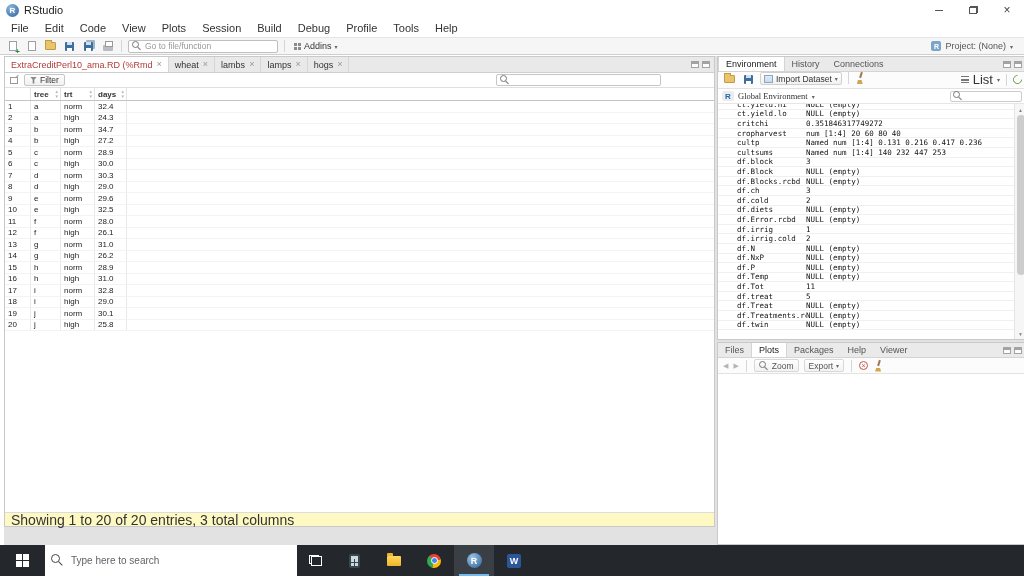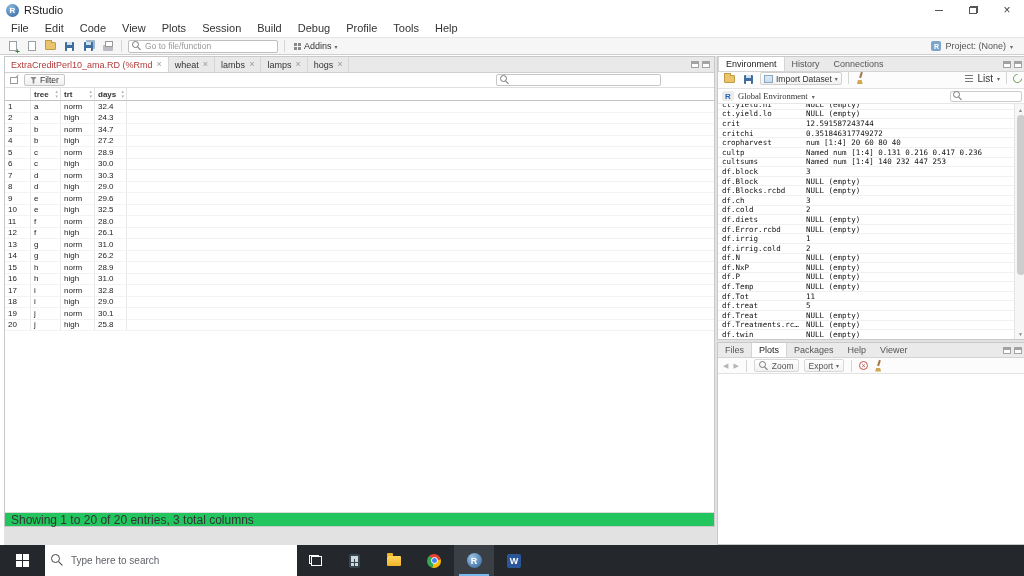--- a/index.html
+++ b/index.html
@@ -79,52 +79,52 @@
   .dt-header-row{display:flex;height:13px;border-bottom:1px solid #c4c4c4;font-size:8px;font-weight:bold;color:#333;}
   .dt-th{display:flex;align-items:center;padding:0 3px;border-right:1px solid #e3e3e3;position:relative;}
   .sort-arrows{position:absolute;right:1px;top:1px;display:flex;flex-direction:column;font-size:4.5px;line-height:5px;color:#b8b8b8;font-style:normal;}
   .sort-arrows i{font-style:normal;}
   .col0{width:26px;}
   .col1{width:30px;}
   .col2{width:34px;}
   .col3{width:32px;}
   .dt-row{display:flex;height:11.5px;font-size:8px;color:#222;border-bottom:1px solid #f3f3f3;}
   .dt-td{display:flex;align-items:center;padding:0 3px;border-right:1px solid #e9e9e9;overflow:hidden;white-space:nowrap;}
-  .dt-footer{height:14px;border-top:1px solid #dcdcdc;font-size:12px;color:#333;display:flex;align-items:center;padding:0 6px;background:#22c55e;flex:0 0 auto;}
+  .dt-footer{height:14px;border-top:1px solid #dcdcdc;font-size:14px;color:#333;display:flex;align-items:center;padding:0 6px;background:#fef9c3;flex:0 0 auto;}
 
   .pane-title{font-size:9px;color:#333;padding-left:6px;}
 
   
   .ptabbar{height:15px;background:#eaeaea;border-bottom:1px solid #d4d4d4;display:flex;align-items:stretch;font-size:9px;color:#555;flex:0 0 auto;}
   .ptabs{display:flex;align-items:stretch;}
   .ptab{padding:0 7px;display:flex;align-items:center;white-space:nowrap;}
   .ptab.active{background:#fff;border-left:1px solid #d4d4d4;border-right:1px solid #d4d4d4;color:#222;}
 
   
   .env-toolbar{height:17px;display:flex;align-items:flex-start;gap:4px;padding:0 4px;border-bottom:1px solid #e2e2e2;background:#fcfcfc;flex:0 0 auto;}
   .import-btn{display:flex;align-items:center;gap:3px;font-size:8.5px;color:#333;padding:0 3px;border:1px solid #d0d0d0;border-radius:2px;height:13px;background:linear-gradient(#fff,#f1f1f1);}
   .ic-table{width:9px;height:8px;border:1px solid #8aa6c0;background:linear-gradient(#dfeaf4,#c9dcec);display:inline-block;}
   .broom{position:relative;width:10px;height:12px;display:inline-block;}
   .broom:before{content:"";position:absolute;left:5px;top:0;width:2px;height:6px;background:#a0784a;transform:rotate(18deg);}
   .broom:after{content:"";position:absolute;left:2px;bottom:0;width:6px;height:4px;background:#cfa84f;clip-path:polygon(20% 0,80% 0,100% 100%,0 100%);}
   .env-right{margin-left:auto;display:flex;align-items:center;gap:4px;}
   .list-glyph{width:8px;height:7px;border-top:1.5px solid #777;border-bottom:1.5px solid #777;position:relative;display:inline-block;}
   .list-glyph:after{content:"";position:absolute;left:0;top:2.2px;width:100%;height:1.5px;background:#777;}
-  .list-label{font-size:10px;color:#333;}
+  .list-label{font-size:13px;color:#333;}
   .refresh{width:9px;height:9px;border:1.4px solid #6f9c4a;border-radius:50%;border-top-color:transparent;display:inline-block;transform:rotate(45deg);}
   .scopebar{height:15px;display:flex;align-items:center;gap:4px;padding:0 4px;border-bottom:1px solid #e6e6e6;background:#fff;flex:0 0 auto;}
   .r-logo{width:12px;height:10px;background:#ececec;border-radius:2px;color:#1f65b7;font-weight:bold;font-size:8px;display:flex;align-items:center;justify-content:center;}
   .scope-label{font-size:8.5px;color:#333;font-family:Liberation Serif, serif;}
   .env-search{margin-left:auto;width:72px;height:11px;border:1px solid #ccc;border-radius:2px;display:flex;align-items:center;padding:0 2px;gap:2px;background:#fff;}
 
   .env-list-wrap{flex:1;position:relative;overflow:hidden;background:#fff;}
   .env-list{position:absolute;left:0;top:0;right:12px;bottom:0;overflow:hidden;font-family:"DejaVu Sans Mono",monospace;font-size:7.5px;}
   .env-row{display:flex;height:9.6px;align-items:center;border-bottom:1px solid #f0f0f0;}
   .env-row:first-child{margin-top:-4px;}
-  .env-name{width:88px;padding-left:4px;color:#111;white-space:nowrap;overflow:hidden;flex:0 0 auto;}
+  .env-name{width:88px;padding-left:19px;color:#111;white-space:nowrap;overflow:hidden;flex:0 0 auto;}
   .env-value{flex:1;color:#111;white-space:nowrap;overflow:hidden;}
   .env-scrollbar{position:absolute;right:0;top:0;bottom:0;width:12px;background:#f6f6f6;border-left:1px solid #e5e5e5;}
   .sb-btn{height:11px;display:flex;align-items:center;justify-content:center;font-size:5px;color:#888;}
   .sb-btn.sb-bottom{position:absolute;bottom:0;left:0;right:0;}
   .sb-thumb{position:absolute;top:11px;left:1.5px;right:1.5px;height:160px;background:#cdcdcd;border-radius:4px;}
 
   
   .plots-toolbar{height:16px;display:flex;align-items:center;gap:5px;padding:0 5px;border-bottom:1px solid #e2e2e2;background:#fcfcfc;flex:0 0 auto;}
   .nav-arrow{font-size:7px;color:#b5b5b5;}
   .zoom-btn,.export-btn{display:flex;align-items:center;gap:3px;font-size:8.5px;color:#555;padding:0 4px;height:13px;border:1px solid #d8d8d8;border-radius:2px;background:linear-gradient(#fff,#f2f2f2);}
@@ -494,24 +494,20 @@
       <div class="env-list">
           <div class="env-row">
             <div class="env-name">ct.yield.hi</div>
             <div class="env-value">NULL (empty)</div>
           </div>
           <div class="env-row">
             <div class="env-name">ct.yield.lo</div>
             <div class="env-value">NULL (empty)</div>
           </div>
           <div class="env-row">
-            <div class="env-name">crit</div>
-            <div class="env-value">12.591587243744</div>
-          </div>
-          <div class="env-row">
             <div class="env-name">critchi</div>
             <div class="env-value">0.351846317749272</div>
           </div>
           <div class="env-row">
             <div class="env-name">cropharvest</div>
             <div class="env-value">num [1:4] 20 60 80 40</div>
           </div>
           <div class="env-row">
             <div class="env-name">cultp</div>
             <div class="env-value">Named num [1:4] 0.131 0.216 0.417 0.236</div>

